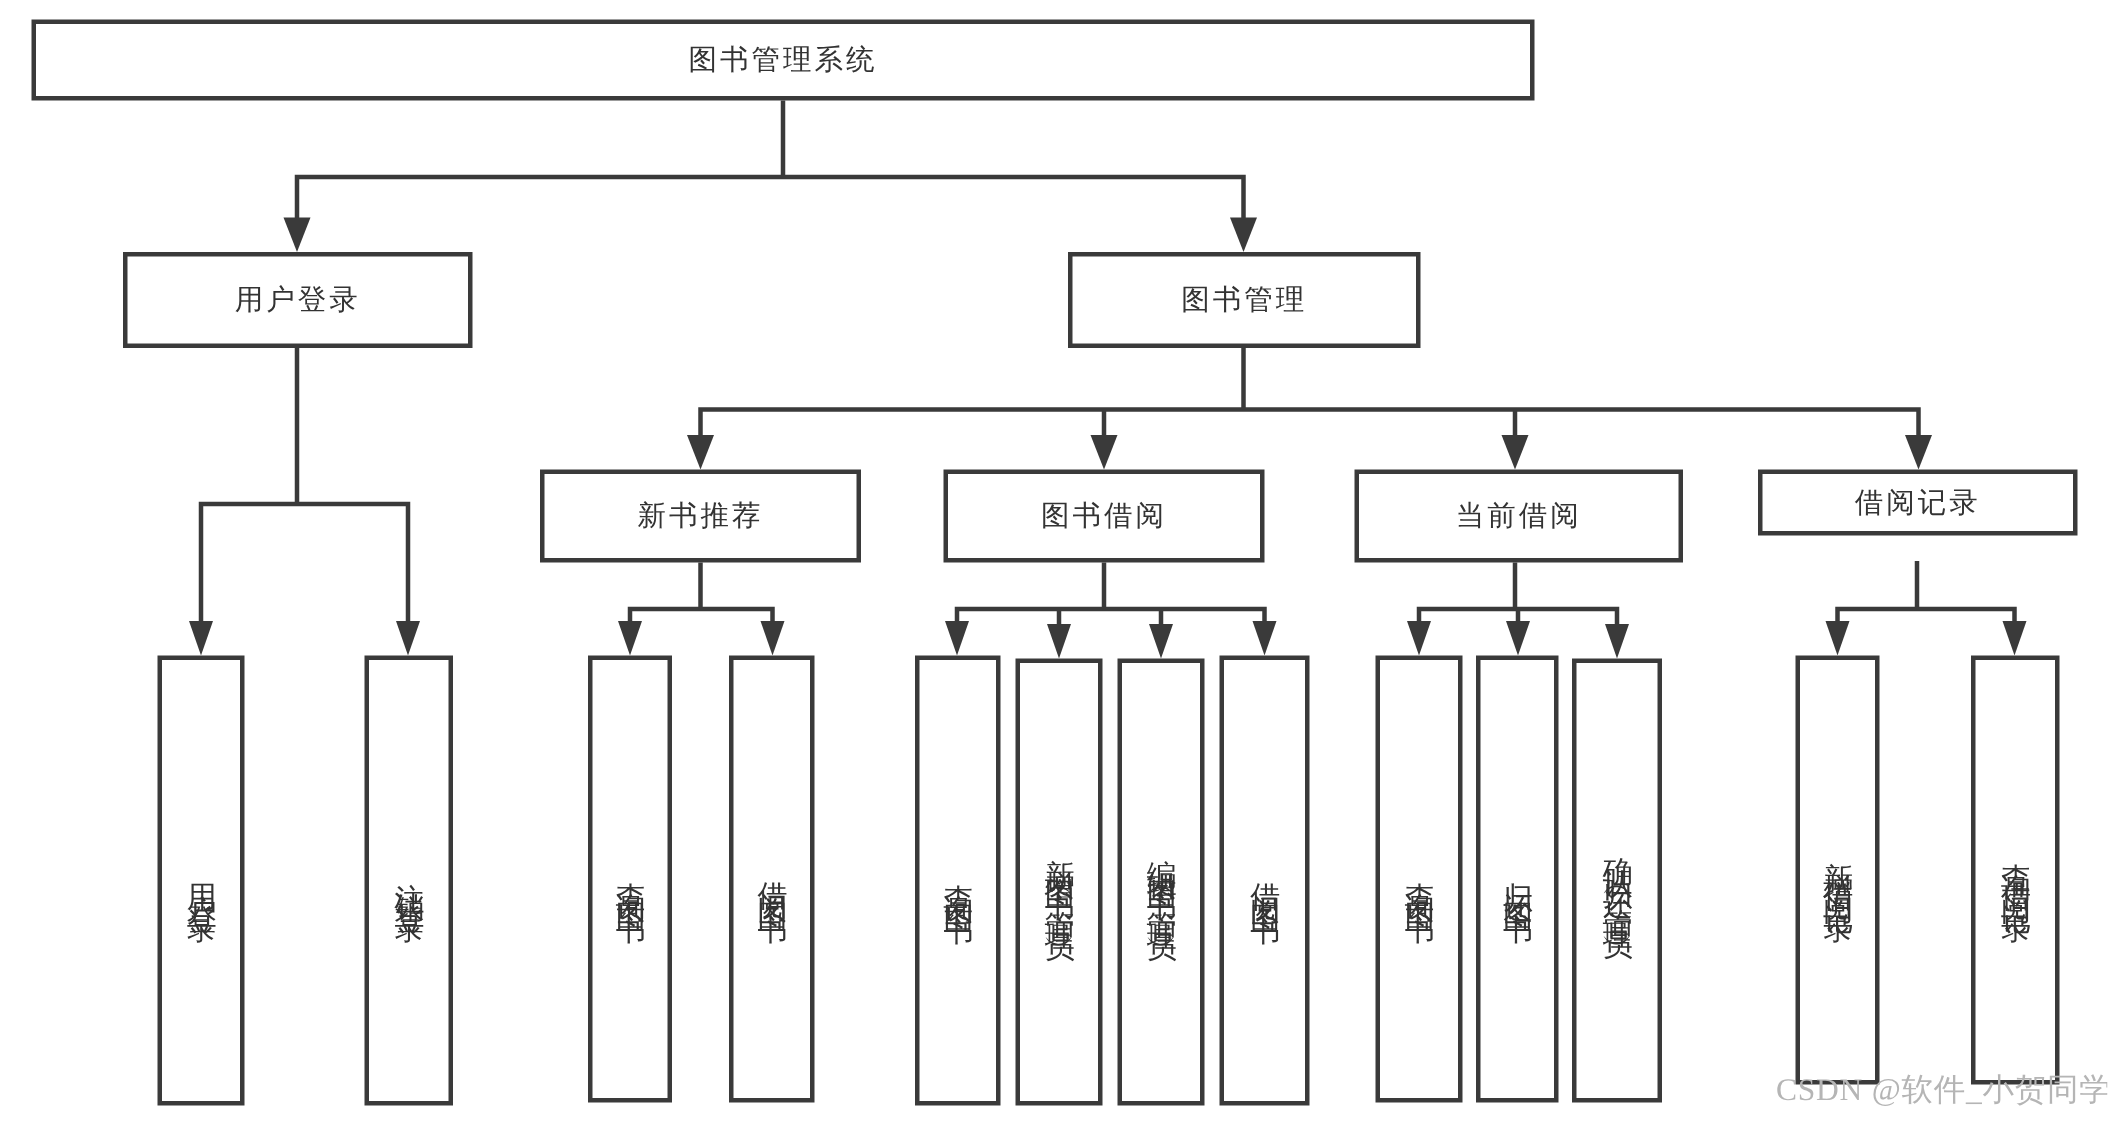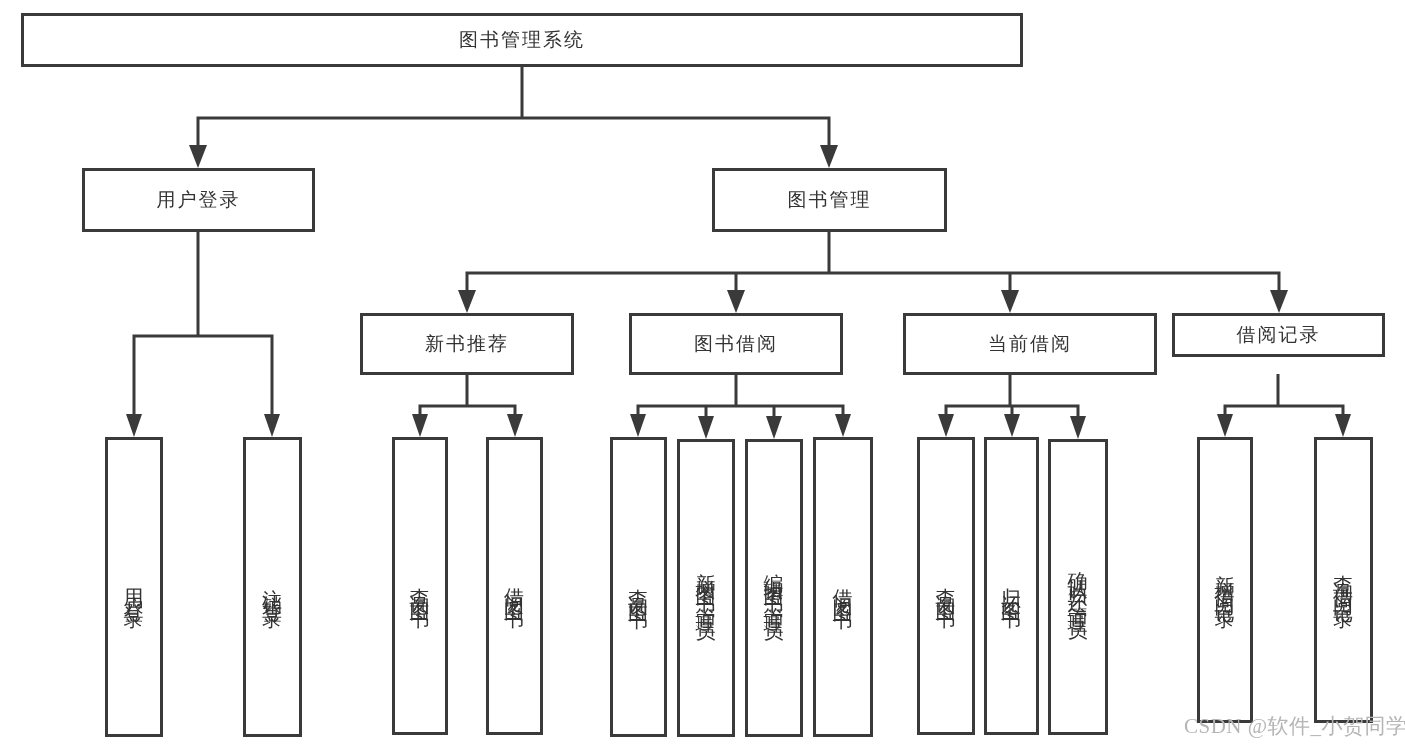--- a/index.html
+++ b/index.html
@@ -115,21 +115,21 @@
   <div class="box hbox" style="left:712px;top:168px;width:235px;height:64px">
     <span>图书管理</span>
   </div>
 
   <div class="box hbox" style="left:360px;top:313px;width:214px;height:62px">
     <span>新书推荐</span>
   </div>
   <div class="box hbox" style="left:629px;top:313px;width:214px;height:62px">
     <span>图书借阅</span>
   </div>
-  <div class="box hbox" style="left:903px;top:313px;width:254px;height:62px">
+  <div class="box hbox" style="left:903px;top:313px;width:219px;height:62px">
     <span>当前借阅</span>
   </div>
   <div class="box hbox" style="left:1172px;top:313px;width:213px;height:44px">
     <span>借阅记录</span>
   </div>
 
   <div class="box vbox" style="left:105px;top:437px;width:58px;height:300px">
     <span class="vtext">用户登录</span>
   </div>
   <div class="box vbox" style="left:243px;top:437px;width:59px;height:300px">

